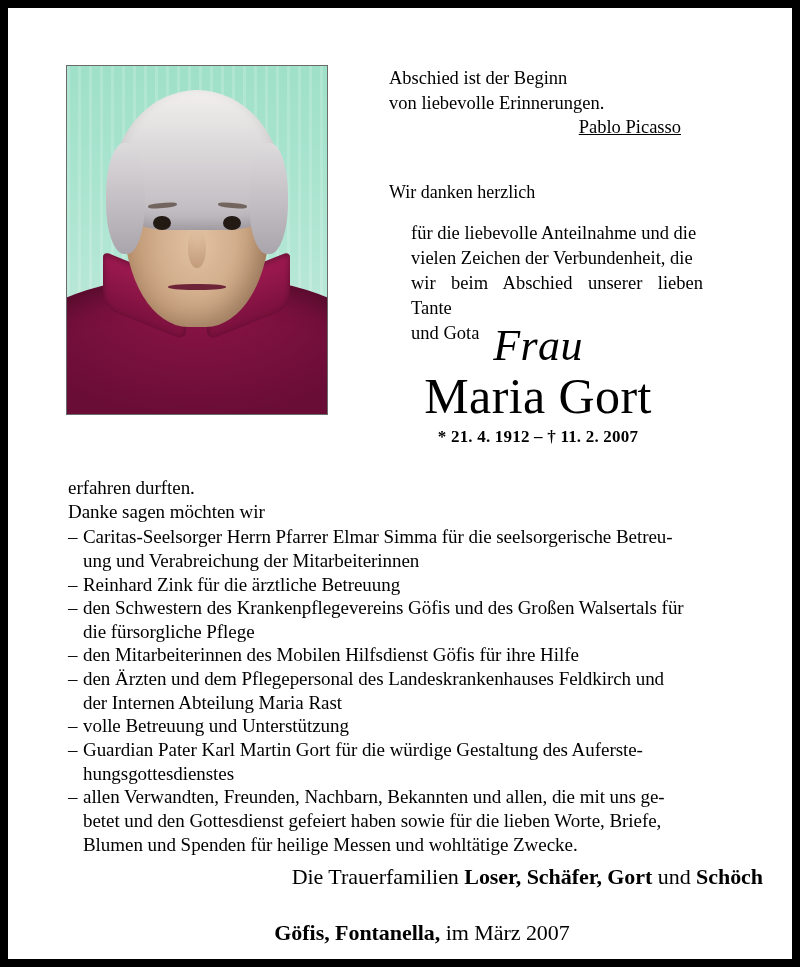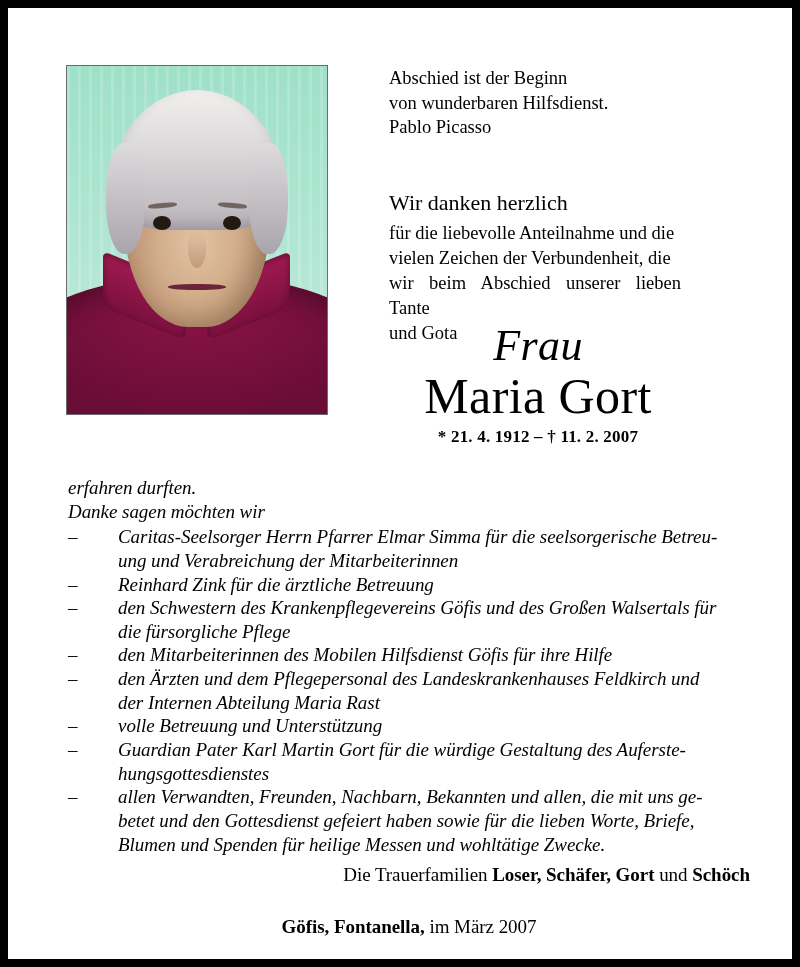--- a/index.html
+++ b/index.html
@@ -173,37 +173,38 @@
   .quote-block {
     position: absolute;
     left: 381px;
     top: 58px;
     width: 292px;
     font-size: 18.5px;
     line-height: 1.33;
   }
   .quote-line { white-space: nowrap; }
   .quote-attrib {
-    text-align: left;
-    white-space: nowrap;
+    text-align: right;
+    white-space: nowrap;
+    text-decoration: underline;
   }
 
   
   .thanks-head {
     position: absolute;
     left: 381px;
-    top: 182px;
-    font-size: 22px;
+    top: 174px;
+    font-size: 18px;
     line-height: 1.15;
     white-space: nowrap;
     text-align: right;
   }
   .thanks-intro {
     position: absolute;
-    left: 381px;
+    left: 403px;
     top: 213px;
     width: 292px;
     font-size: 18.5px;
     line-height: 1.35;
     text-align: justify;
     font-family: Liberation Serif, serif;
   }
   .thanks-intro .last { text-align: left; }
 
   
@@ -235,50 +236,49 @@
   }
 
   
   .body-text {
     position: absolute;
     left: 60px;
     top: 468px;
     width: 682px;
     font-size: 19px;
     line-height: 1.245;
-    font-style: italic;
   }
   .body-line {
     white-space: nowrap;
     letter-spacing: -0.05px;
   }
   .thanks-list {
     margin: 2px 0 0 0;
     padding: 0;
     list-style: none;
   }
   .thanks-list li {
     position: relative;
     padding-left: 15px;
     margin: 0;
   }
   .thanks-list li .dash {
     position: absolute;
     left: 0;
     top: 0;
   }
-  .li-line { white-space: nowrap; letter-spacing: -0.05px; margin-left: 35px; }
+  .li-line { white-space: nowrap; letter-spacing: -0.05px; }
 
   
   .closing {
     position: absolute;
-    left: 60px;
+    left: 73px;
     top: 856px;
     width: 682px;
-    font-size: 19px;
+    font-size: 22px;
   }
   .family-line {
     text-align: right;
     white-space: nowrap;
     letter-spacing: -0.05px;
   }
   .place-line {
     margin-top: 30px;
     text-align: center;
     white-space: nowrap;
@@ -308,21 +308,21 @@
           <div class="brow r"></div>
           <div class="eye l"></div>
           <div class="eye r"></div>
           <div class="nose"></div>
           <div class="mouth"></div>
         </div>
       </div>
 
       <div class="quote-block">
         <div class="quote-line">Abschied ist der Beginn</div>
-        <div class="quote-line">von wunderbaren Hilfsdienst.</div>
+        <div class="quote-line">von liebevolle Erinnerungen.</div>
         <div class="quote-attrib">Pablo Picasso</div>
       </div>
 
       <div class="thanks-head">Wir danken herzlich</div>
 
       <div class="thanks-intro">
         <div class="intro-line">für die liebevolle Anteilnahme und die</div>
         <div class="intro-line">vielen Zeichen der Verbundenheit, die</div>
         <div class="intro-line">wir beim Abschied unserer lieben Tante</div>
         <div class="intro-line last">und Gota</div>

